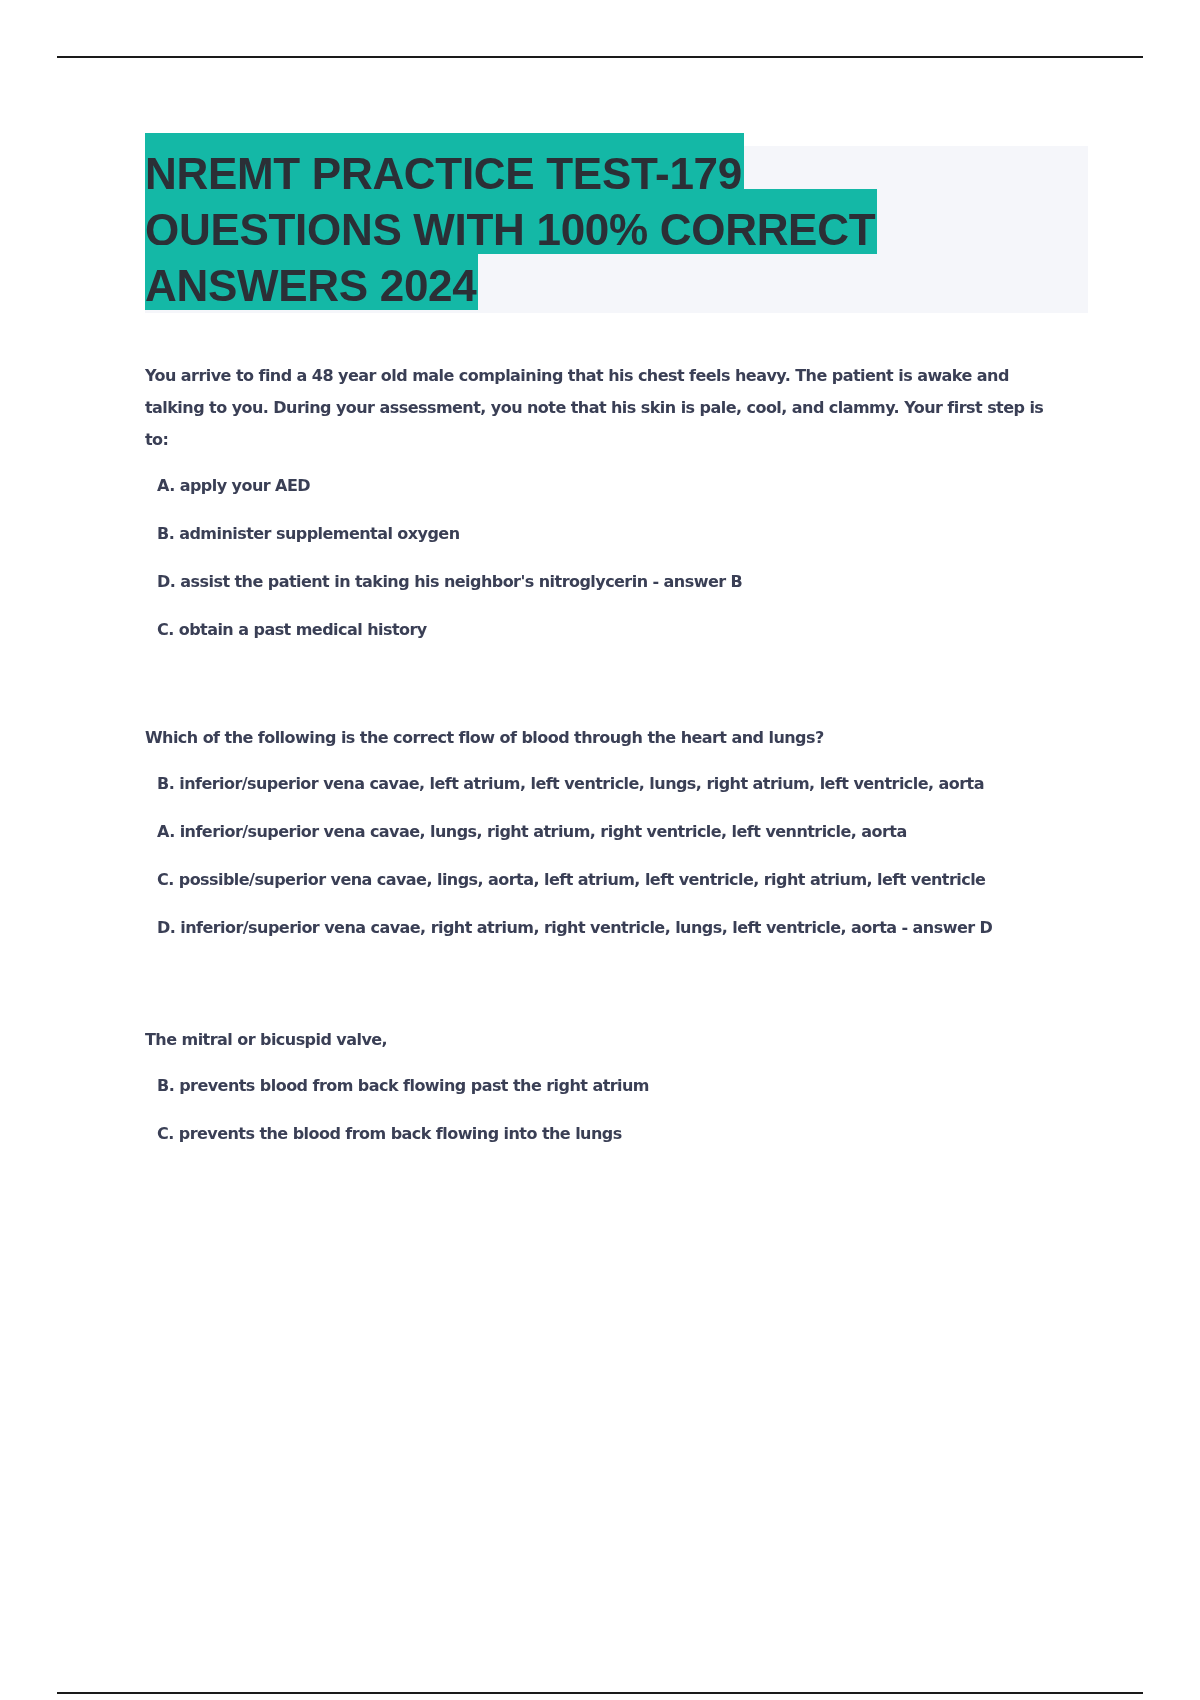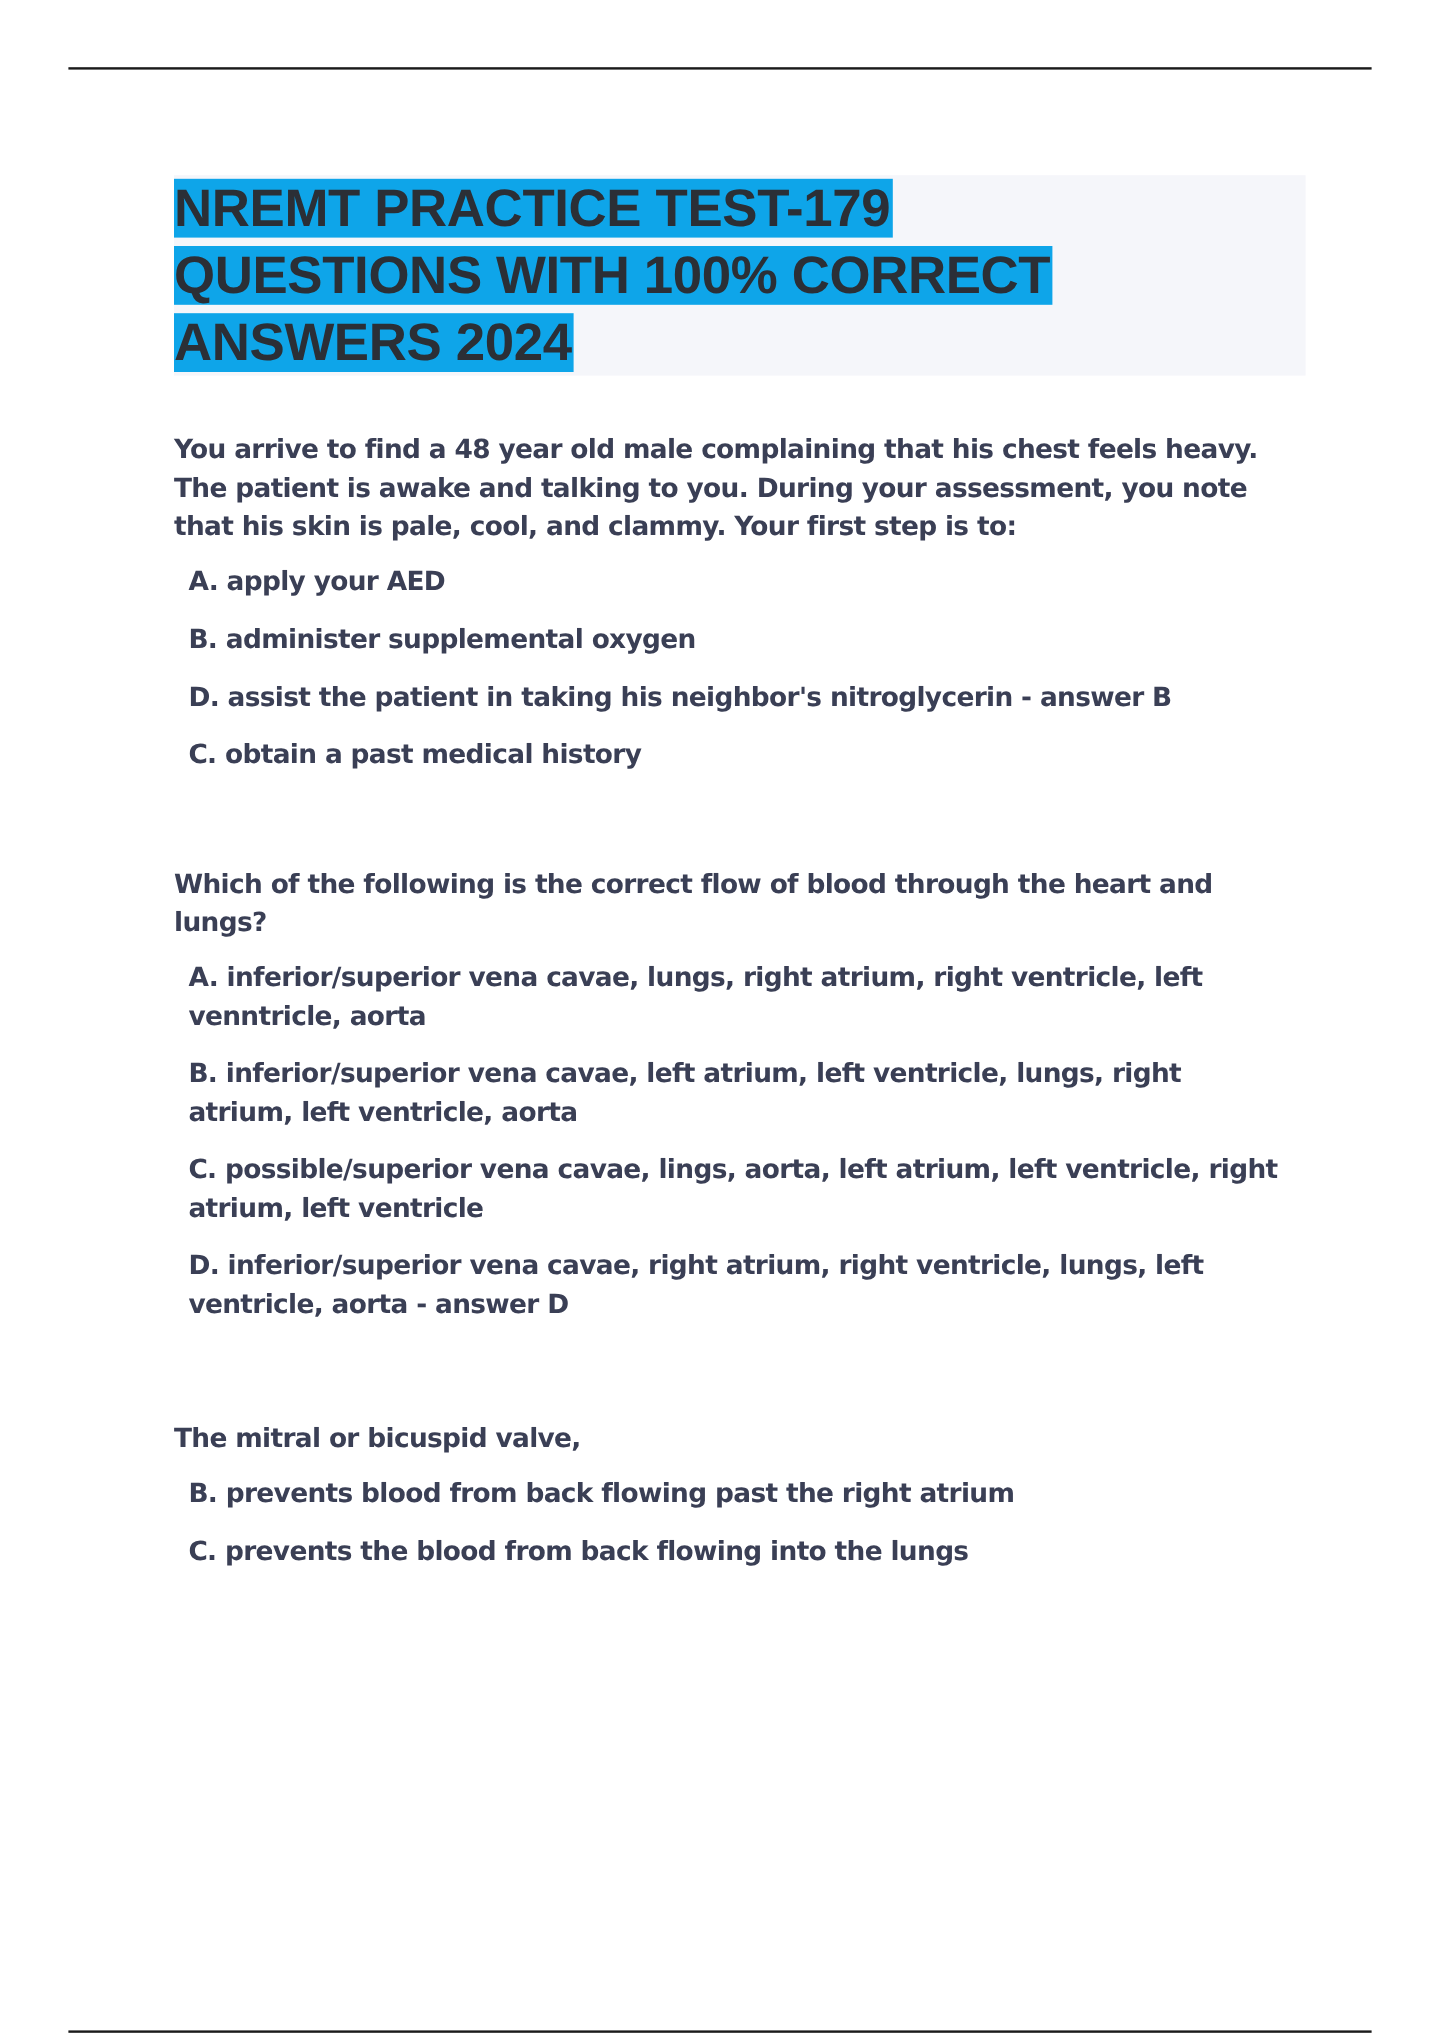--- a/index.html
+++ b/index.html
@@ -35,33 +35,33 @@
     .title {
       margin: 0;
       font-family: "Liberation Sans", sans-serif;
       font-weight: 700;
       font-size: 44px;
       line-height: 56px;
       color: #2b2f36;
       letter-spacing: -0.3px;
     }
     .title span.hl {
-      background: #0ea5e9;
+      background: #14b8a6;
       box-decoration-break: clone;
       -webkit-box-decoration-break: clone;
-      padding: 0 2px 0 0;
+      padding: 16px 2px 0 0;
     }
 
     .content {
       position: absolute;
       left: 145px;
       top: 360px;
       width: 920px;
       font-family: "DejaVu Sans", sans-serif;
-      font-size: 22px;
+      font-size: 16px;
       color: #3a3f55;
       font-weight: 700;
       letter-spacing: -0.55px;
     }
     .q-block { margin: 0; }
     .q-text {
       margin: 0 0 14px 0;
       line-height: 32px;
     }
     .opt {
@@ -91,22 +91,22 @@
     <p class="opt">A. apply your AED</p>
     <p class="opt">B. administer supplemental oxygen</p>
     <p class="opt">D. assist the patient in taking his neighbor's nitroglycerin - answer B</p>
     <p class="opt">C. obtain a past medical history</p>
   </div>
 
   <div class="spacer-1"></div>
 
   <div class="q-block">
     <p class="q-text">Which of the following is the correct flow of blood through the heart and lungs?</p>
+    <p class="opt">B. inferior/superior vena cavae, left atrium, left ventricle, lungs, right atrium, left ventricle, aorta</p>
     <p class="opt">A. inferior/superior vena cavae, lungs, right atrium, right ventricle, left venntricle, aorta</p>
-    <p class="opt">B. inferior/superior vena cavae, left atrium, left ventricle, lungs, right atrium, left ventricle, aorta</p>
     <p class="opt">C. possible/superior vena cavae, lings, aorta, left atrium, left ventricle, right atrium, left ventricle</p>
     <p class="opt">D. inferior/superior vena cavae, right atrium, right ventricle, lungs, left ventricle, aorta - answer D</p>
   </div>
 
   <div class="spacer-2"></div>
 
   <div class="q-block">
     <p class="q-text">The mitral or bicuspid valve,</p>
     <p class="opt">B. prevents blood from back flowing past the right atrium</p>
     <p class="opt">C. prevents the blood from back flowing into the lungs</p>

